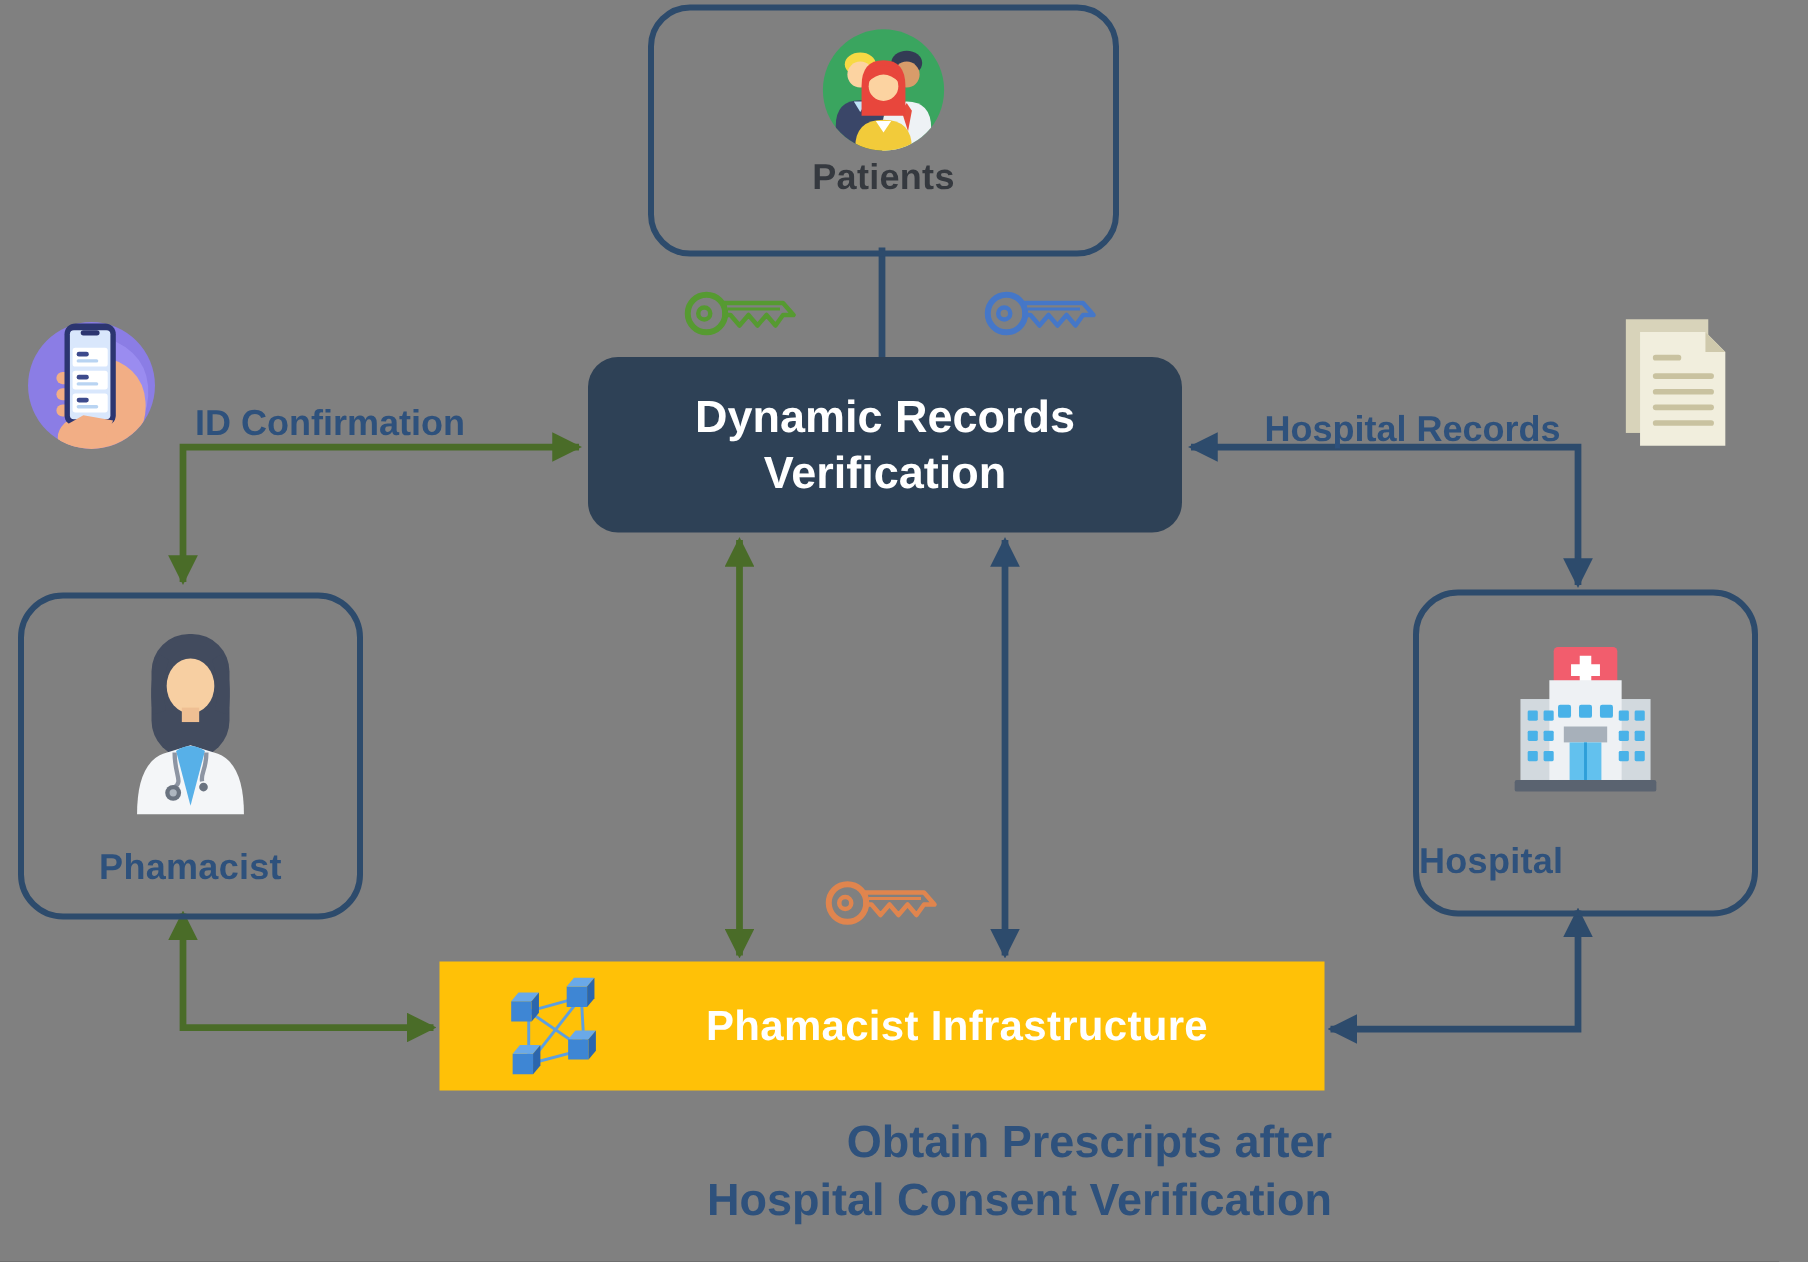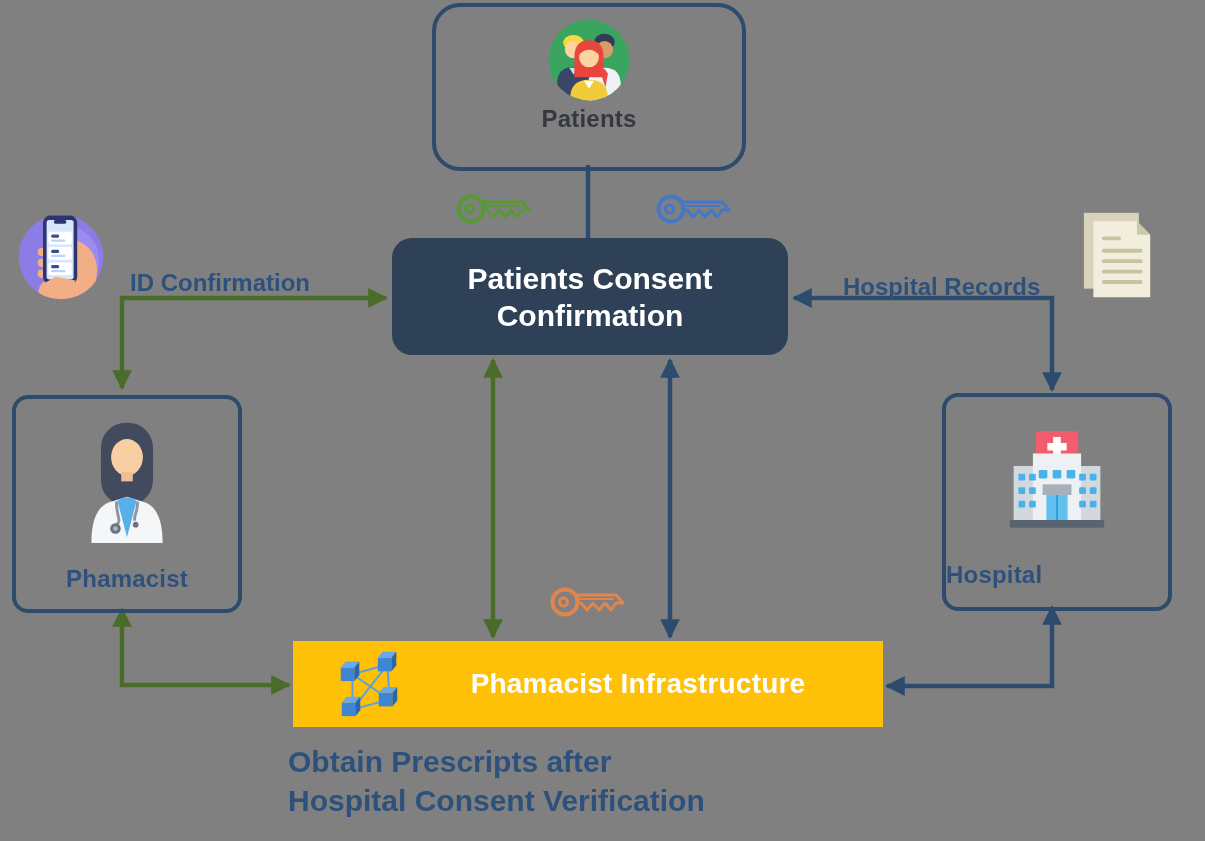--- a/index.html
+++ b/index.html
@@ -3,21 +3,21 @@
 <meta charset="utf-8">
 <style>
   html,body{margin:0;padding:0;}
   body{background:#555; font-family:"Liberation Sans","DejaVu Sans",sans-serif;}
   .canvas{position:relative;width:1205px;height:841px;background:#808080;overflow:hidden;margin:0 auto;}
   .abs{position:absolute;}
   svg{display:block;}
   .overlay{position:absolute;left:0;top:0;z-index:1;}
 
   
-  .node-outline{border:4px solid #2d4b6c;border-radius:16px;background:transparent;z-index:2;
+  .node-outline{border:4px solid #2d4b6c;border-radius:30px;background:transparent;z-index:2;
     display:flex;flex-direction:column;align-items:center;justify-content:flex-start;}
   .patients-box{left:432px;top:3px;width:306px;height:160px;border-radius:28px;}
   .pharmacist-box{left:12px;top:395px;width:222px;height:210px;}
   .hospital-box{left:942px;top:393px;width:222px;height:210px;}
 
   .node-label{font-weight:bold;font-size:24px;color:#2e517c;letter-spacing:.2px;}
   .patients-label{color:#35393f;margin-top:2px;}
   .pharm-label{position:absolute;bottom:16px;left:0;right:0;text-align:center;}
   .hosp-label{position:absolute;bottom:18px;left:0;right:0;}
 
@@ -29,21 +29,21 @@
   .blockchain-box{left:293px;top:641px;width:590px;height:86px;background:#ffc107;z-index:2;}
   .blockchain-box .bc-label{position:absolute;left:110px;right:10px;top:0;bottom:0;
     display:flex;align-items:center;justify-content:center;
     color:#ffffff;font-weight:bold;font-size:28px;letter-spacing:.2px;}
   .bc-icon{position:absolute;left:38px;top:6px;}
 
   
   .annot{font-weight:bold;font-size:24px;color:#2e517c;z-index:2;white-space:nowrap;margin-top:35px;}
   .id-annot{left:130px;top:234px;}
   .mr-annot{left:843px;top:238px;}
-  .caption{left:288px;top:742px;width:600px;text-align:left;z-index:2;}
+  .caption{left:288px;top:742px;width:600px;text-align:right;z-index:2;}
   .caption .cap-line{font-weight:bold;font-size:30px;line-height:39px;color:#2e517c;}
 
   .icon-wrap{z-index:2;}
 </style>
 </head>
 <body>
 
 <div class="canvas">
 
   <svg class="overlay" width="1205" height="841" viewBox="0 0 1205 841">
@@ -93,22 +93,22 @@
         <circle cx="50" cy="47" r="11.5" fill="#fcd3a1"></circle>
         <path d="M38 44 Q40 31 50 31 Q60 31 62 44 Q56 38 50 38 Q44 38 38 44 Z" fill="#e8463c"></path>
         <path d="M28 100 V95 Q28 73 50 73 Q72 73 72 95 V100 Z" fill="#f2cb3a"></path>
         <path d="M44 74 L50 83 L56 74 Z" fill="#ffffff"></path>
       </g>
     </svg>
     <div class="node-label patients-label">Patients</div>
   </div>
 
   <div class="abs consent-box">
-    <div class="line">Patients Consent</div>
-    <div class="line">Confirmation</div>
+    <div class="line">Dynamic Records</div>
+    <div class="line">Verification</div>
   </div>
 
   <div class="abs node-outline pharmacist-box">
     <svg width="106" height="130" viewBox="0 0 110 135" style="margin-top:14px">
       <rect x="28" y="10" width="54" height="86" rx="26" fill="#424b5e"></rect>
       <ellipse cx="55" cy="46" rx="16.5" ry="19" fill="#f7cfa2"></ellipse>
       <path d="M40 28 Q34 46 38 63 L29 66 Q25 40 34 24 Z" fill="#424b5e"></path>
       <path d="M70 28 Q76 46 72 63 L81 66 Q85 40 76 24 Z" fill="#424b5e"></path>
       <rect x="49" y="61" width="12" height="10" fill="#efbf93"></rect>
       <path d="M18 135 Q18 100 36 93 L55 87 L74 93 Q92 100 92 135 Z" fill="#f4f6f8"></path>

